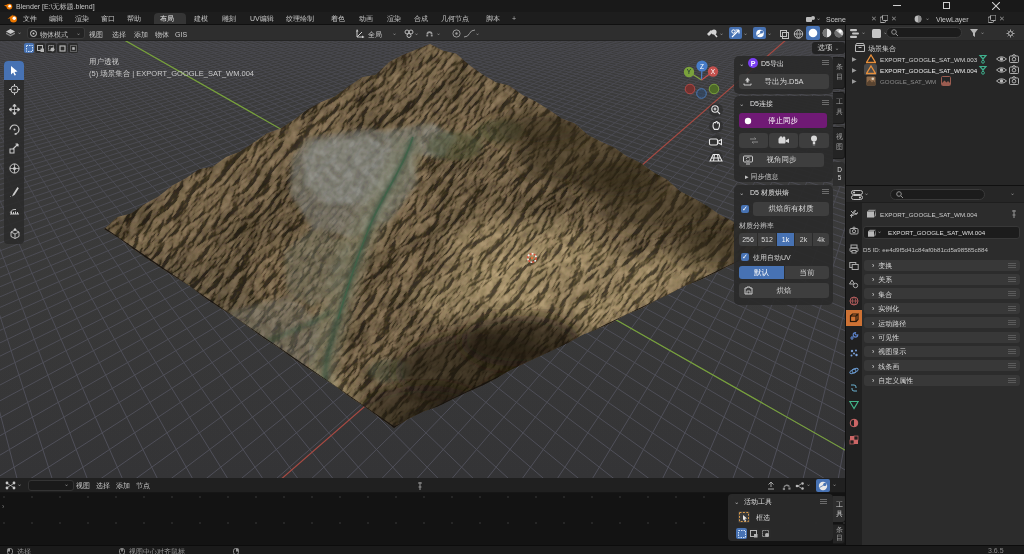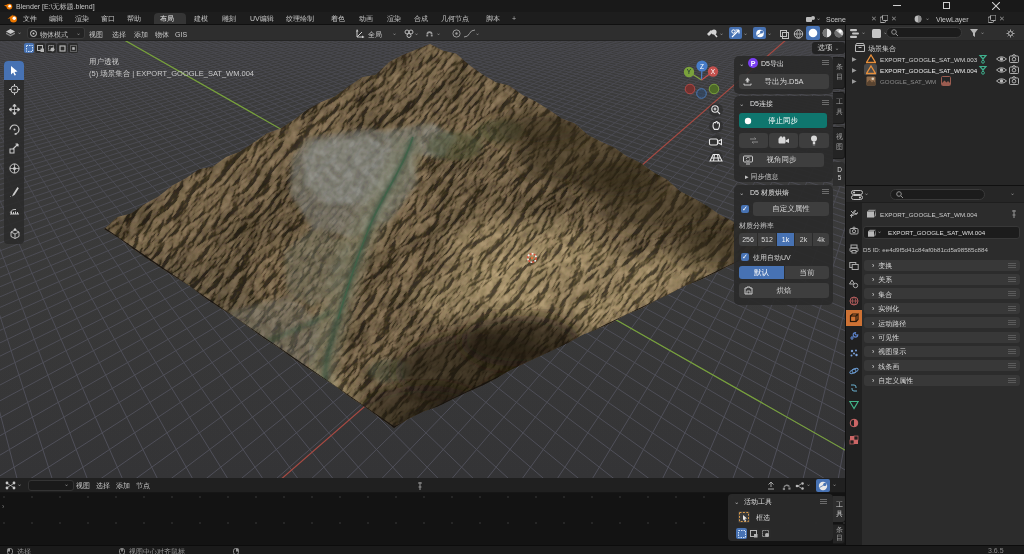--- a/index.html
+++ b/index.html
@@ -662,21 +662,21 @@
 <div class="a" style="left:822px;top:60px;width:7px;height:1px;background:#6b6b6b;box-shadow:0 2px #6b6b6b,0 4px #6b6b6b"></div>
 <div class="btn" style="left:739px;top:74px;width:90px;height:15px">导出为.D5A</div>
 <svg class="a" style="left:743px;top:77px" width="9" height="9">
     <path d="M4.5 0.5 L7 3.5 L5.5 3.5 L5.5 5.5 L3.5 5.5 L3.5 3.5 L2 3.5 Z" fill="#ccc"></path>
     <path d="M1 6.5 L1 8 L8 8 L8 6.5" fill="none" stroke="#ccc"></path>
   </svg>
 
 <div class="ts" style="left:739px;top:99px;color:#b9b9b9;font-size:6.5px">⌄</div>
 <div class="ts" style="left:750px;top:99px;color:#e0e0e0">D5连接</div>
 <div class="a" style="left:822px;top:100px;width:7px;height:1px;background:#6b6b6b;box-shadow:0 2px #6b6b6b,0 4px #6b6b6b"></div>
-<div class="btn" style="left:739px;top:113px;width:88px;height:15px;background:#0f766e;color:#fff">停止同步</div>
+<div class="btn" style="left:739px;top:113px;width:88px;height:15px;background:#701a75;color:#fff">停止同步</div>
 <svg class="a" style="left:744px;top:117px" width="8" height="8">
     <circle cx="4" cy="4" r="3.2" fill="#fff"></circle>
   </svg>
 <div class="btn" style="left:739px;top:133px;width:29px;height:15px"></div>
 <svg class="a" style="left:749px;top:136px" width="10" height="9">
     <path d="M1 3 L7 3 M7 3 L5.5 1.5 M3 6 L9 6 M3 6 L4.5 7.5" stroke="#888" fill="none"></path>
   </svg>
 <div class="btn" style="left:769px;top:133px;width:29px;height:15px"></div>
 <svg class="a" style="left:778px;top:136px" width="12" height="9">
     <rect x="0.5" y="2" width="7" height="5.5" rx="1" fill="#d8d8d8"></rect>
@@ -695,21 +695,21 @@
     <rect x="0.5" y="1" width="9" height="6" rx="1" fill="none" stroke="#ccc"></rect>
     <path d="M3 9 L7 9" stroke="#ccc"></path>
     <path d="M3.2 4 a2 2 0 0 1 3.6 -0.8 M6.8 4.4 a2 2 0 0 1 -3.6 0.8" fill="none" stroke="#ccc" stroke-width="0.8"></path>
   </svg>
 <div class="ts" style="left:745px;top:172px;color:#c5c5c5">▸ 同步信息</div>
 
 <div class="ts" style="left:739px;top:188px;color:#b9b9b9;font-size:6.5px">⌄</div>
 <div class="ts" style="left:750px;top:188px;color:#e0e0e0">D5 材质烘焙</div>
 <div class="a" style="left:822px;top:189px;width:7px;height:1px;background:#6b6b6b;box-shadow:0 2px #6b6b6b,0 4px #6b6b6b"></div>
 <div class="chk" style="left:741px;top:205px">✓</div>
-<div class="btn" style="left:753px;top:202px;width:76px;height:14px">自定义属性</div>
+<div class="btn" style="left:753px;top:202px;width:76px;height:14px">烘焙所有材质</div>
 <div class="ts" style="left:739px;top:221px;color:#cdcdcd">材质分辨率</div>
 <div class="btn" style="left:739px;top:233px;width:18px;height:13px;border-radius:3px 0 0 3px;background:#3e3e3e;font-size:7px">256</div>
 <div class="btn" style="left:758px;top:233px;width:18px;height:13px;border-radius:0;background:#3e3e3e;font-size:7px">512</div>
 <div class="btn" style="left:777px;top:233px;width:17px;height:13px;border-radius:0;background:#4772b3;color:#fff;font-size:7px">1k</div>
 <div class="btn" style="left:795px;top:233px;width:17px;height:13px;border-radius:0;background:#3e3e3e;font-size:7px">2k</div>
 <div class="btn" style="left:813px;top:233px;width:16px;height:13px;border-radius:0 3px 3px 0;background:#3e3e3e;font-size:7px">4k</div>
 <div class="chk" style="left:741px;top:253px">✓</div>
 <div class="ts" style="left:753px;top:252.5px;color:#d5d5d5">使用自动UV</div>
 <div class="btn" style="left:739px;top:266px;width:45px;height:13px;border-radius:3px 0 0 3px;background:#4772b3;color:#fff">默认</div>
 <div class="btn" style="left:785px;top:266px;width:44px;height:13px;border-radius:0 3px 3px 0;background:#3e3e3e">当前</div>

